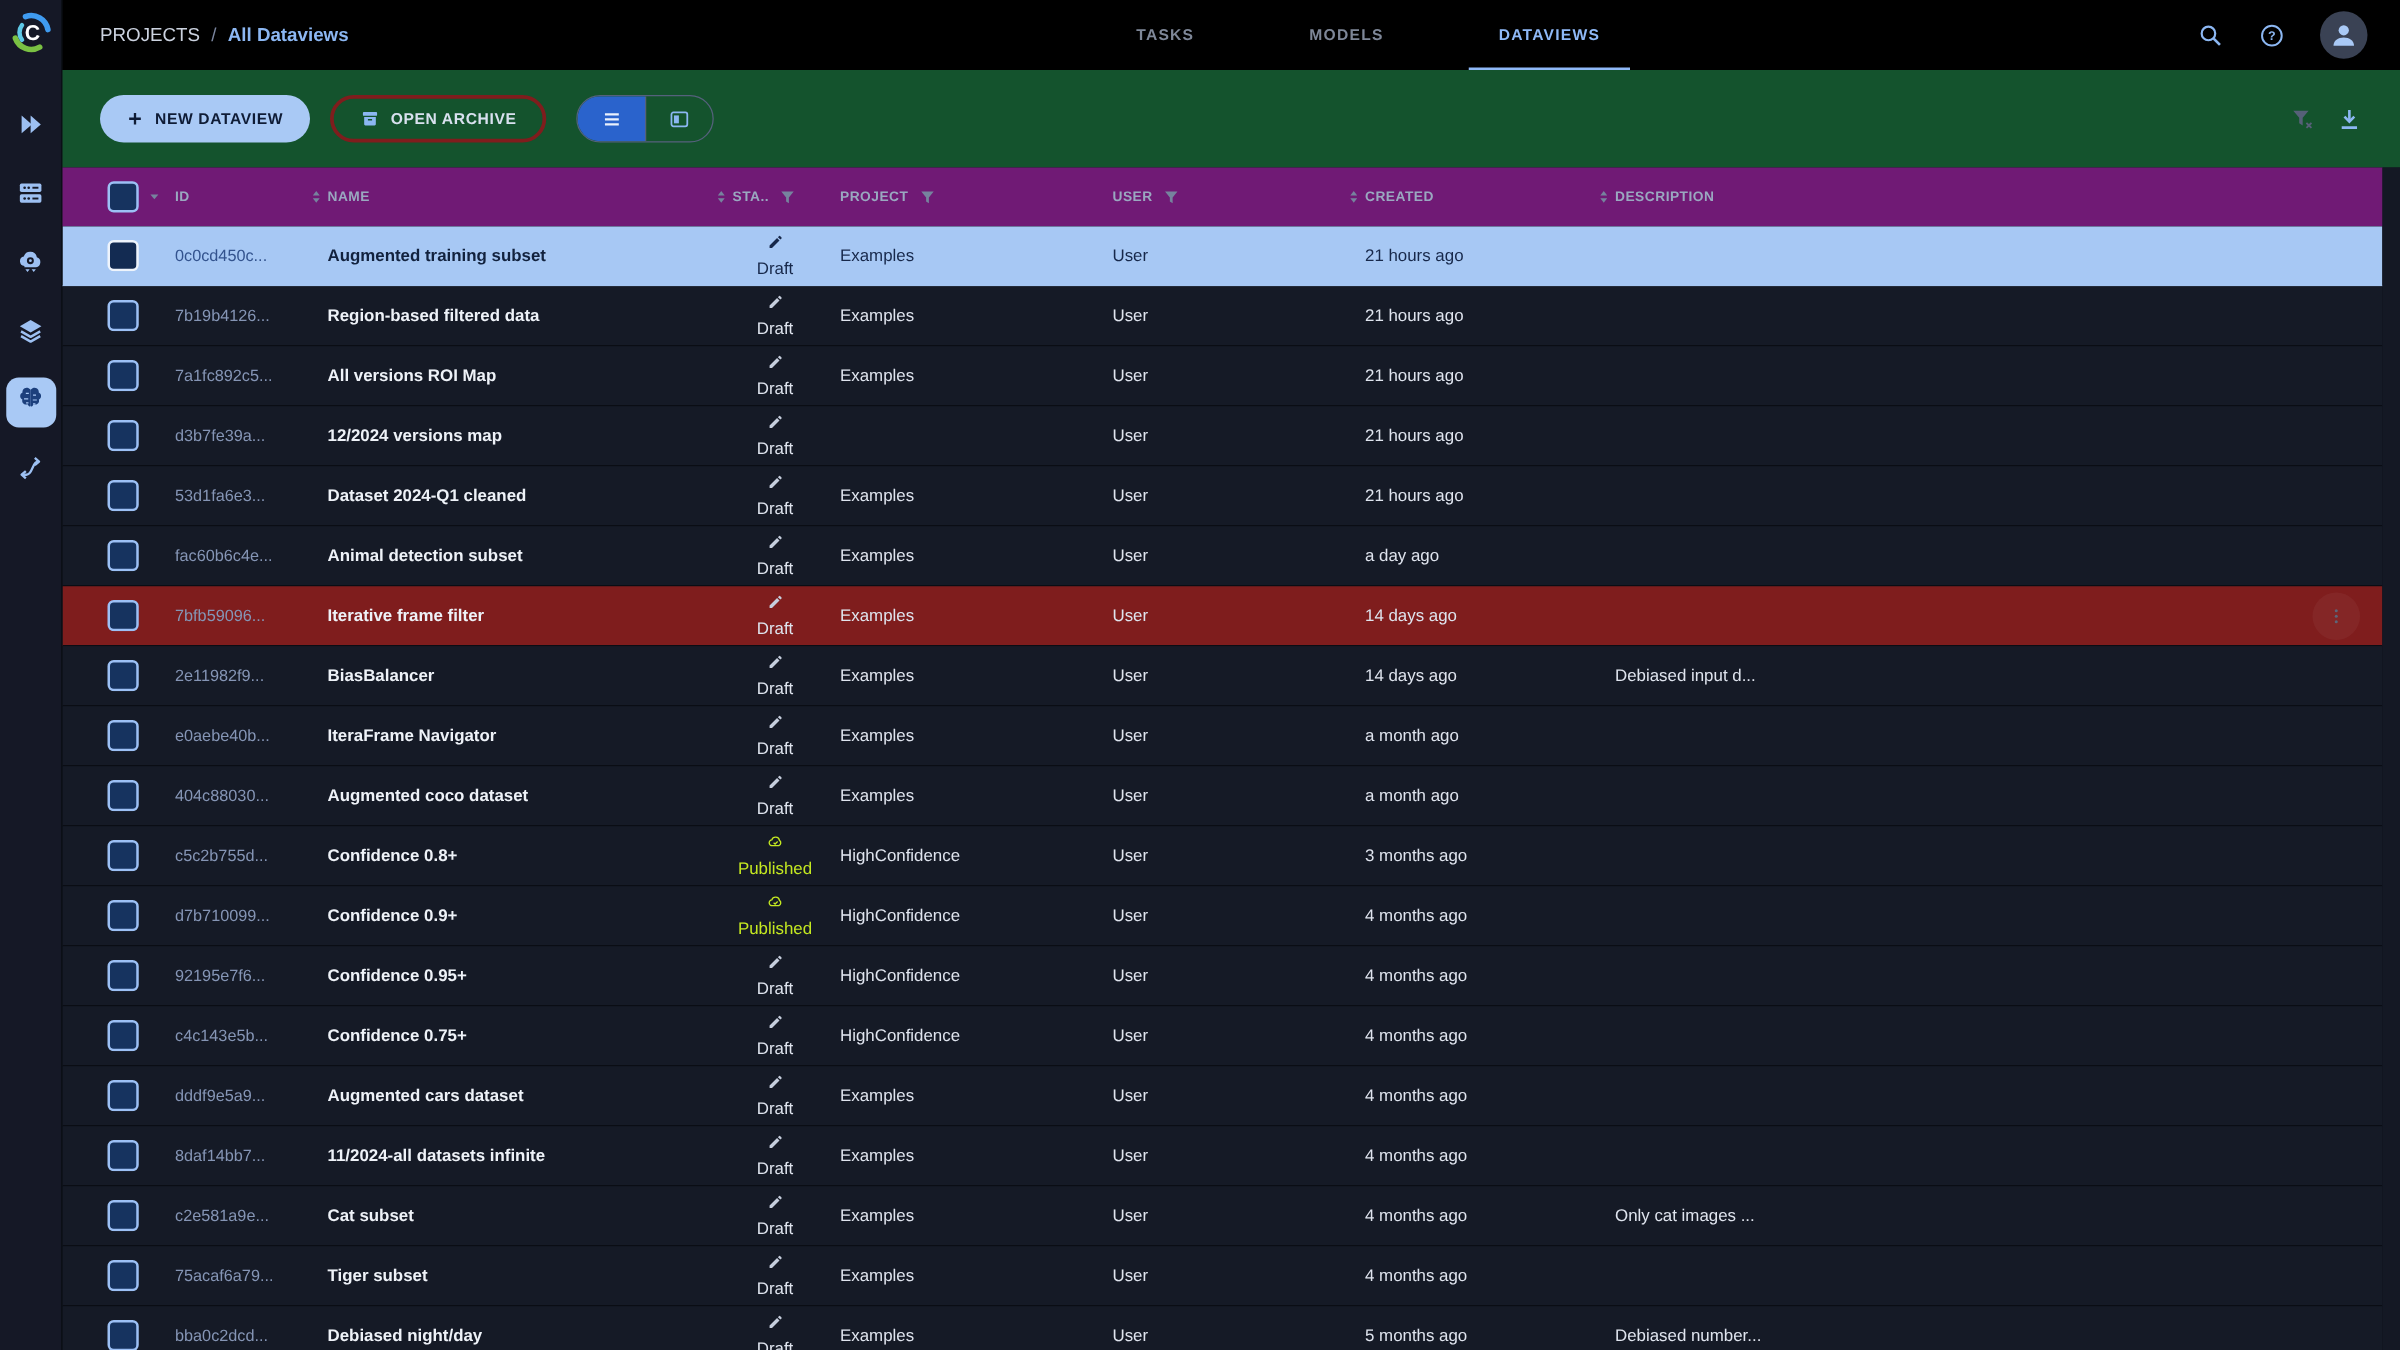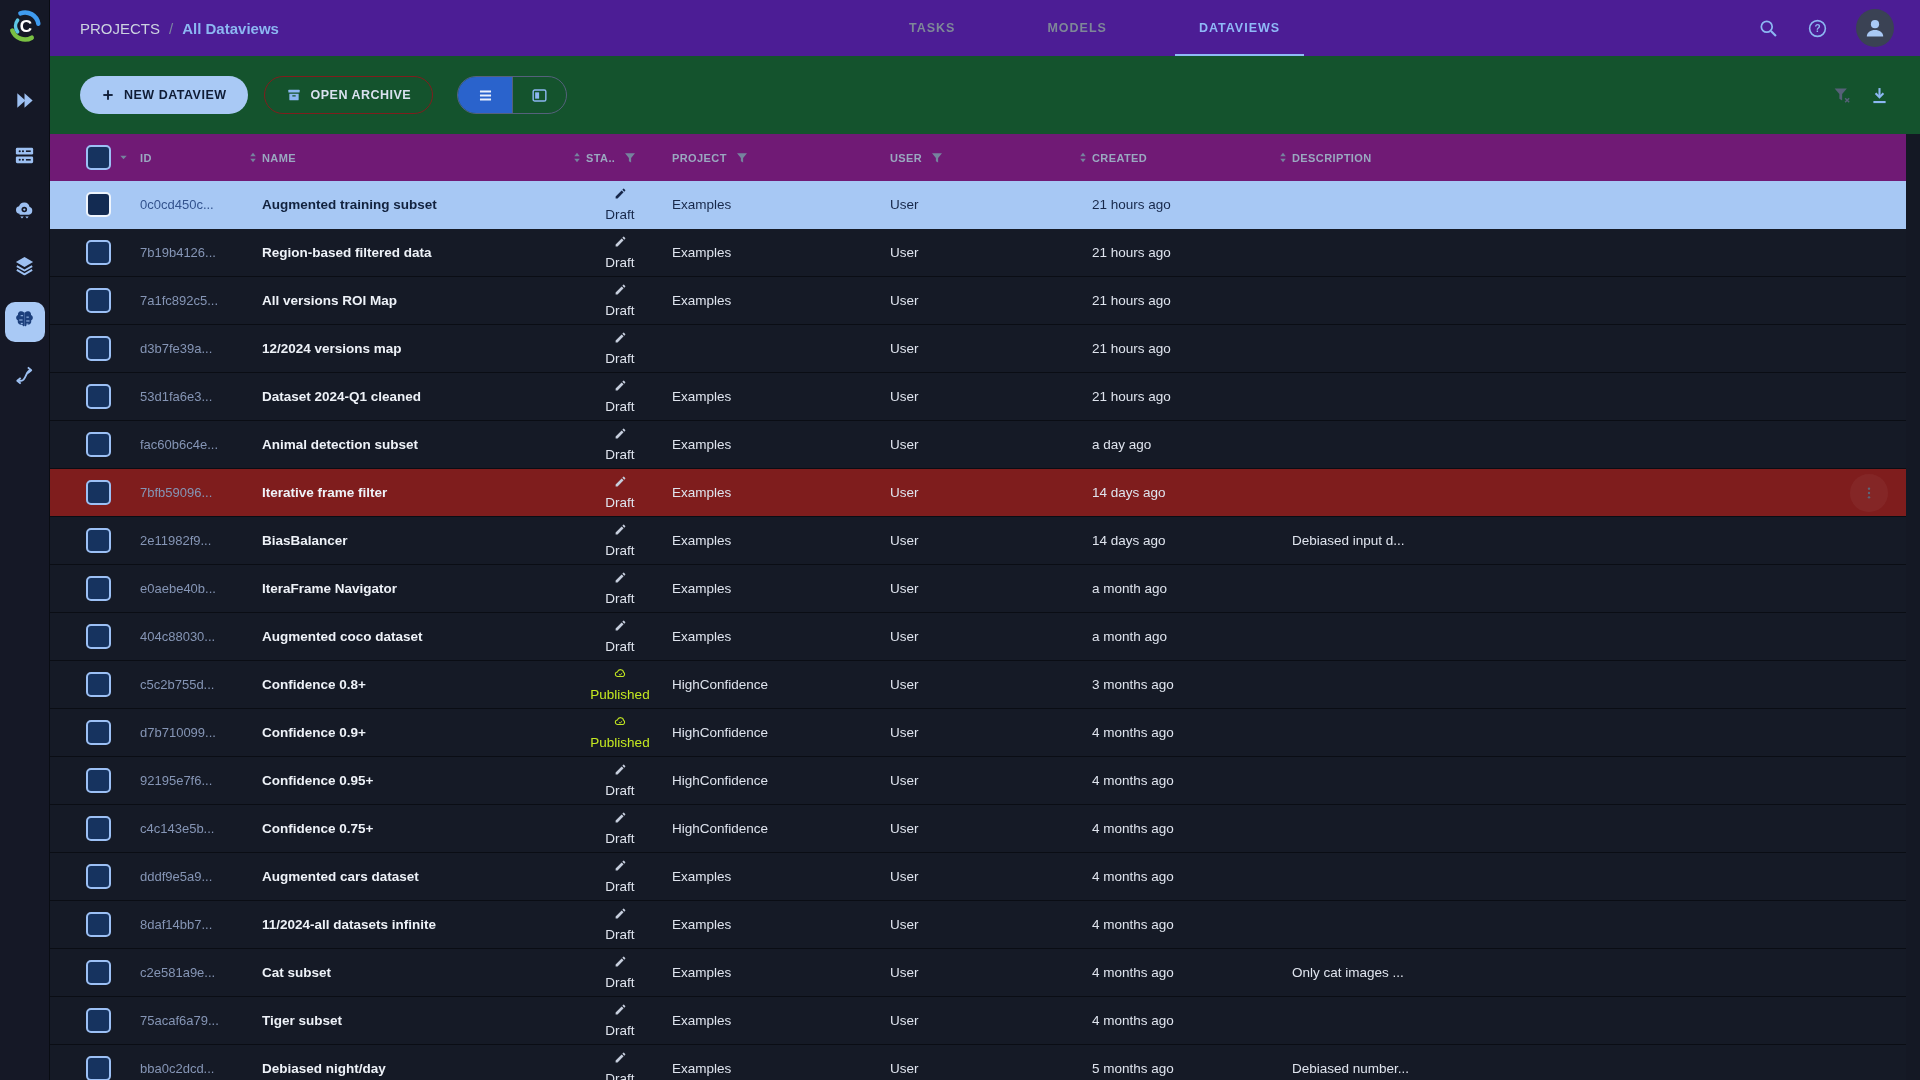--- a/index.html
+++ b/index.html
@@ -19,21 +19,21 @@
   .side-nav { margin-top:38px; display:flex; flex-direction:column; gap:15px; align-items:center; }
   .side-item {
     width:40px; height:40px; border-radius:10px; display:flex; align-items:center; justify-content:center;
     color:#9dc0f2; cursor:pointer;
   }
   .side-item svg { width:23px; height:23px; }
   .side-item.active { background:#a9c9f5; color:#1c3f7c; }
   
   .main { flex:1; display:flex; flex-direction:column; position:relative; }
   
-  .topbar { height:56px; background:#4c1d95; display:flex; align-items:center; padding:0 26px 0 30px; position:relative; flex:0 0 56px; }
+  .topbar { height:56px; background:#000000; display:flex; align-items:center; padding:0 26px 0 30px; position:relative; flex:0 0 56px; }
   .breadcrumb { font-size:15px; display:flex; gap:9px; align-items:center; }
   .bc-root { color:#ccd3e0; }
   .bc-sep  { color:#7b86a0; }
   .bc-current { color:#8cb7f2; font-weight:700; }
   .tabs { position:absolute; left:835px; top:0; height:100%; display:flex;gap:44px; }
   .tab {
     padding:0 24px; display:flex; align-items:center; font-size:12.5px; font-weight:700;
     letter-spacing:1px; color:#7e8798; cursor:pointer; border-bottom:2px solid transparent; border-top:2px solid transparent;
   }
   .tab.active { color:#8fb9f7; border-bottom-color:#8fb9f7; }
@@ -43,21 +43,21 @@
   .avatar { width:38px; height:38px; border-radius:50%; background:#3a4254; display:flex; align-items:center; justify-content:center; color:#a9c9f5; cursor:pointer; }
   .avatar svg { width:24px; height:24px; }
   
   .toolbar { height:78px; background:#14532d; display:flex; align-items:center; padding:0 30px; gap:16px; flex:0 0 78px; }
   .pill {
     height:38px; border-radius:19px; display:flex; align-items:center; gap:9px;
     font-size:12.5px; font-weight:700; letter-spacing:.5px; padding:0 21px; cursor:pointer; white-space:nowrap;
   }
   .btn-primary { background:#a9c9f5; color:#0f1c36; border:none; }
   .btn-primary svg { width:14px; height:14px; }
-  .btn-outline { background:transparent; color:#d9e1ef; border:1px solid #7f1d1d; }
+  .btn-outline { background:transparent; color:#d9e1ef; border:3px solid #7f1d1d; }
   .btn-outline svg { width:16px; height:16px; color:#8cb7f2; }
   .toggle-group { margin-left:8px; height:38px; border:1px solid #55617c; border-radius:19px; display:flex; overflow:hidden; }
   .toggle-cell { width:54px; display:flex; align-items:center; justify-content:center; color:#8cb7f2; cursor:pointer; }
   .toggle-cell + .toggle-cell { border-left:1px solid #55617c; }
   .toggle-cell.active { background:#2a63cc; color:#eaf1fd; }
   .toggle-cell svg { width:19px; height:19px; }
   .toolbar .spacer { flex:1; }
   .tool-icon { display:flex; cursor:pointer; }
   .tool-icon svg { width:21px; height:21px; }
   .tool-icon.dim { color:#566078; }

